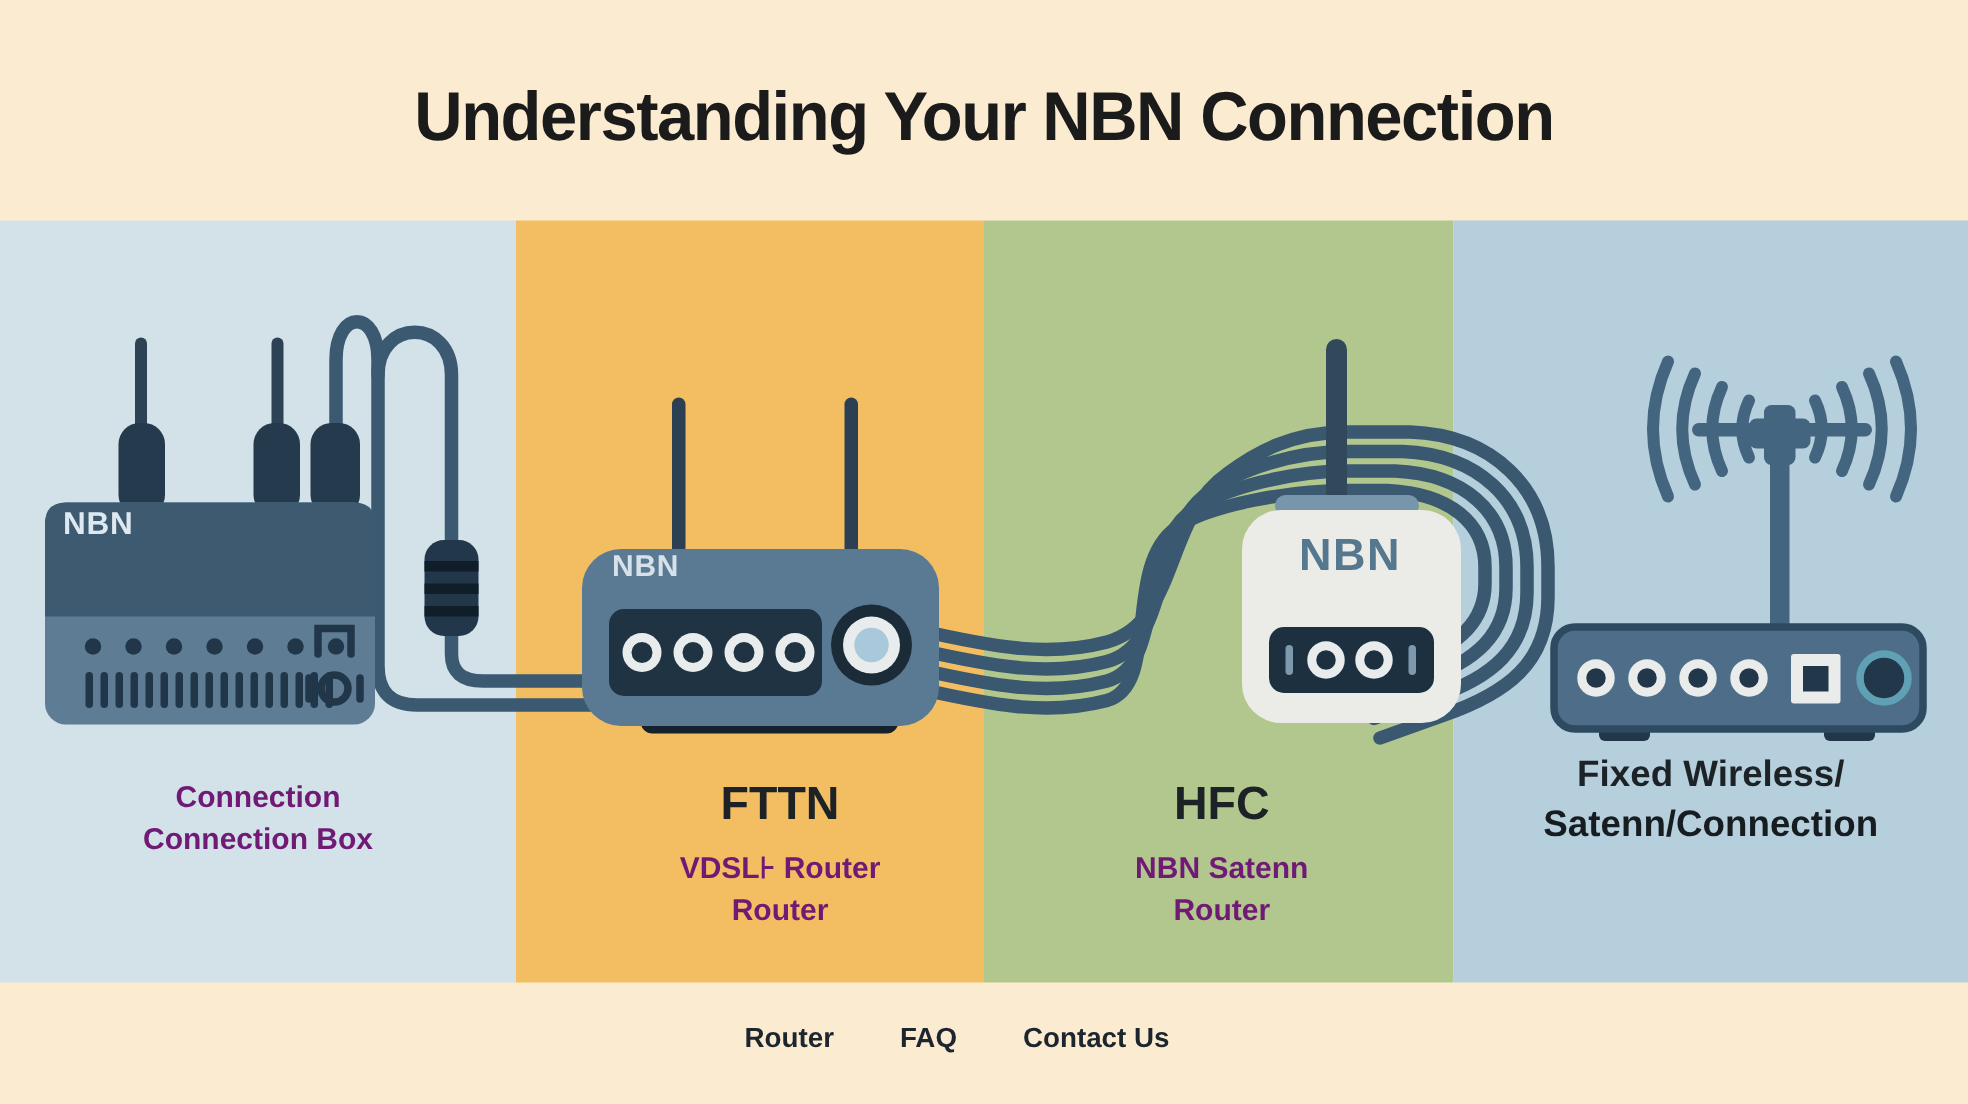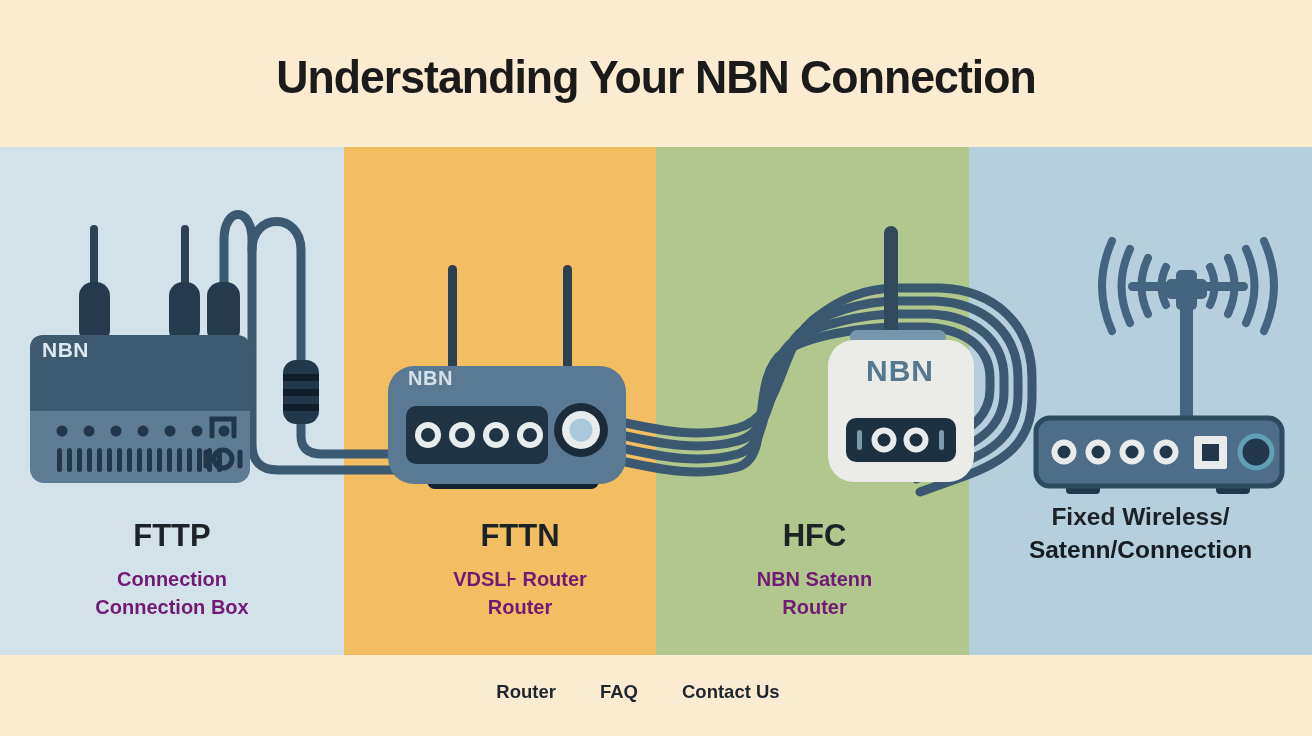--- a/index.html
+++ b/index.html
@@ -181,21 +181,20 @@
       </g>
       <circle cx="1256" cy="452" r="16" fill="#22384a" stroke="#5fa0b5" stroke-width="5"></circle>
     </g>
   </svg>
 
   <div class="overlay nbn-fttp">NBN</div>
   <div class="overlay nbn-fttn">NBN</div>
   <div class="overlay nbn-hfc">NBN</div>
 
   <div class="panel-label pl-1">
-    <div class="heading">FTTP</div>
     <div class="sub">Connection</div>
     <div class="sub">Connection Box</div>
   </div>
   <div class="panel-label pl-2">
     <div class="heading">FTTN</div>
     <div class="sub">VDSL⊦ Router</div>
     <div class="sub">Router</div>
   </div>
   <div class="panel-label pl-3">
     <div class="heading">HFC</div>

